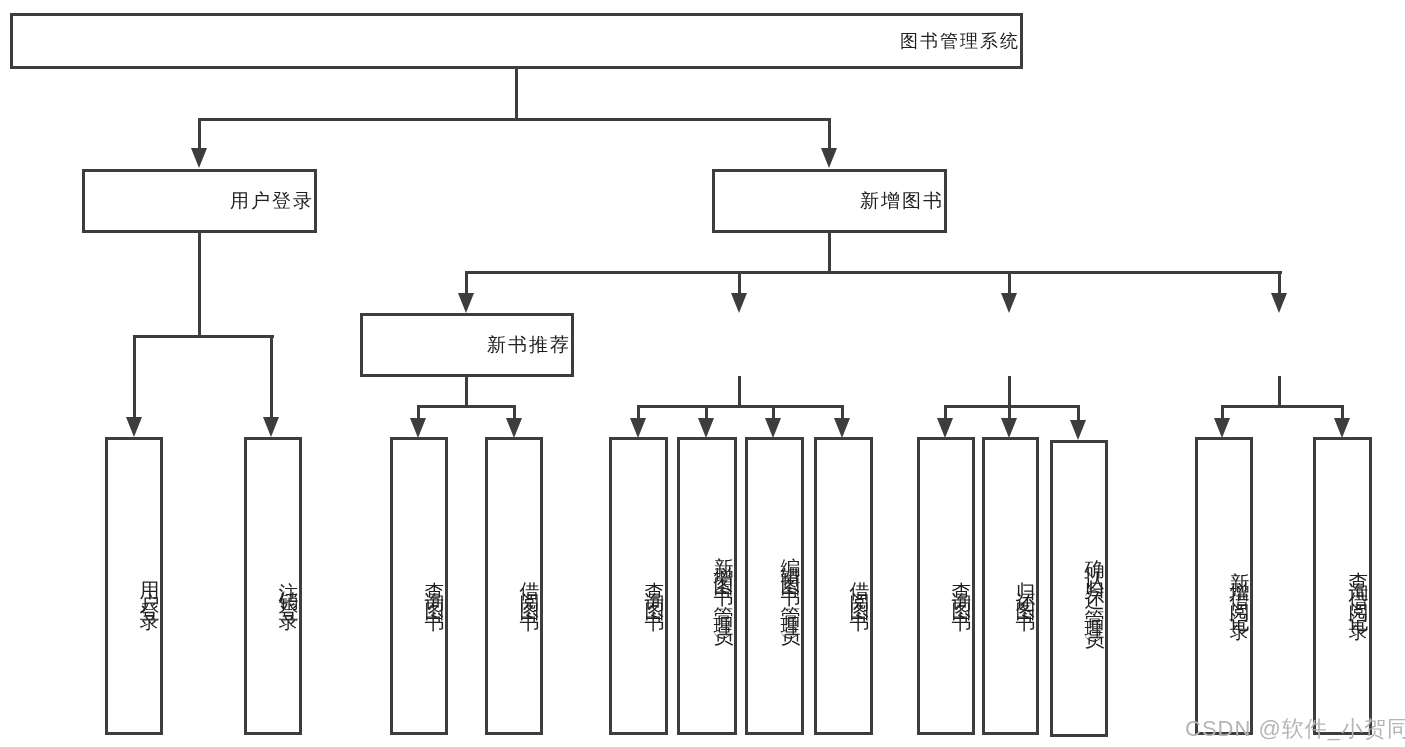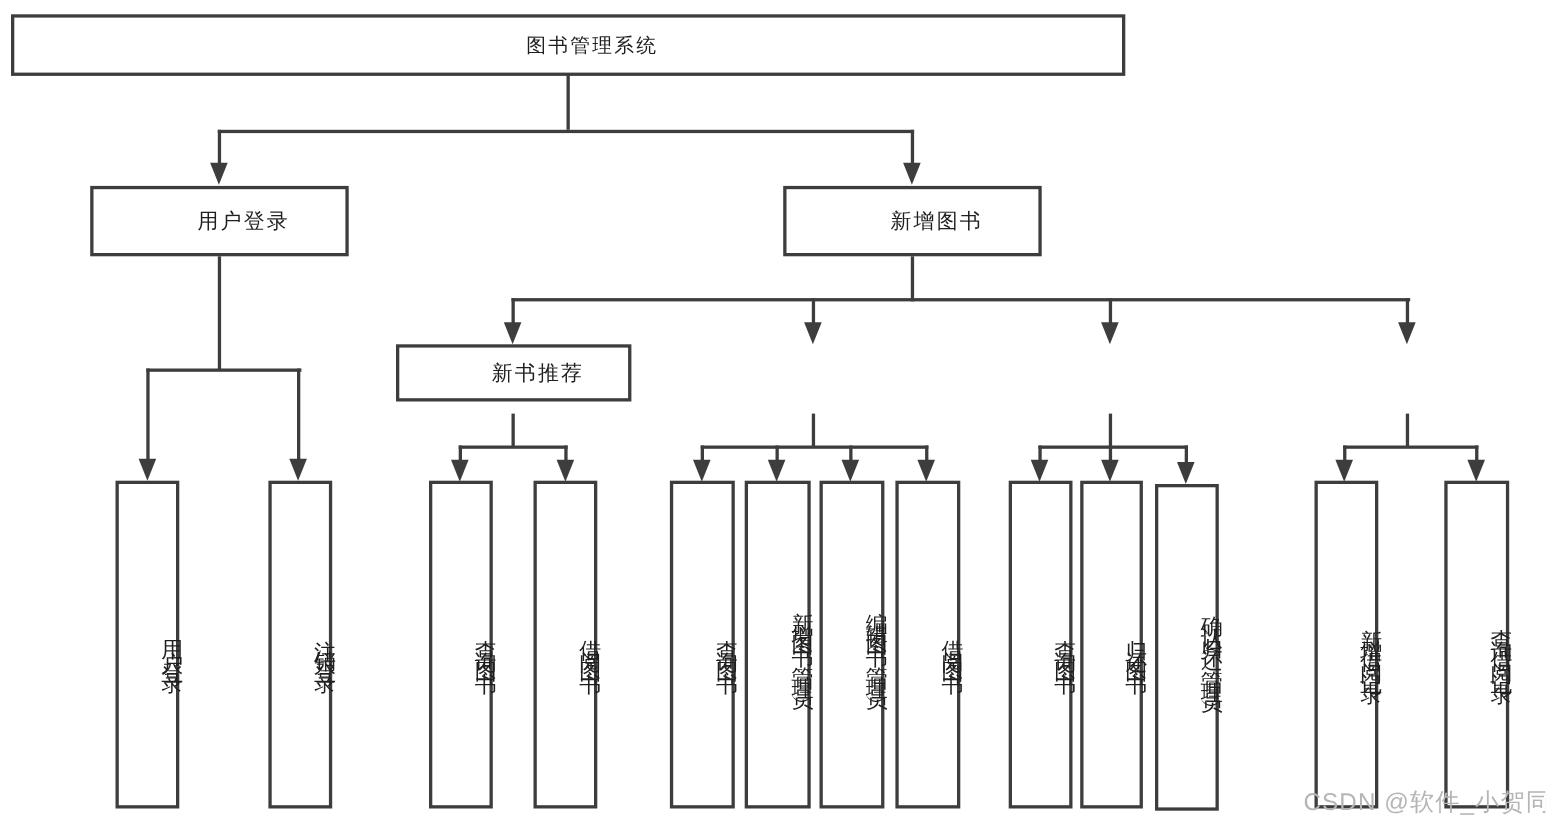--- a/index.html
+++ b/index.html
@@ -8,21 +8,21 @@
     --bg:#ffffff;
     --wm:#b5b5b5;
   }
   html,body{margin:0;padding:0;background:var(--bg);}
   #canvas{
     position:relative;width:1405px;height:747px;background:var(--bg);
     font-family:"Liberation Sans","DejaVu Sans",sans-serif;overflow:hidden;
   }
   .box{
     position:absolute;box-sizing:border-box;border:3px solid var(--line);
-    background:var(--bg);display:flex;align-items:center;justify-content:center;padding-left:44px;
+    background:var(--bg);display:flex;align-items:center;justify-content:flex-end;padding-left:44px;
   }
   .hlabel{font-size:19px;color:var(--text);letter-spacing:2px;white-space:nowrap;}
   .root-label{font-size:18px;}
   .vlabel{
     writing-mode:vertical-rl;text-orientation:mixed;
     font-size:20px;letter-spacing:10px;color:var(--text);line-height:1;
   }
   .vl{position:absolute;width:3px;background:var(--line);}
   .hl{position:absolute;height:3px;background:var(--line);}
   .ar{
@@ -45,21 +45,21 @@
   </div>
 
   <div class="box" style="left:82px;top:169px;width:235px;height:64px;">
     <span class="hlabel">用户登录</span>
   </div>
 
   <div class="box" style="left:712px;top:169px;width:235px;height:64px;">
     <span class="hlabel">新增图书</span>
   </div>
 
-  <div class="box" style="left:360px;top:313px;width:214px;height:52px;">
+  <div class="box" style="left:360px;top:313px;width:214px;height:64px;">
     <span class="hlabel">新书推荐</span>
   </div>
 
 
 
 
   <div class="box" style="left:105px;top:437px;width:58px;height:298px;">
     <span class="vlabel">用户登录</span>
   </div>
   <div class="box" style="left:244px;top:437px;width:58px;height:298px;">

